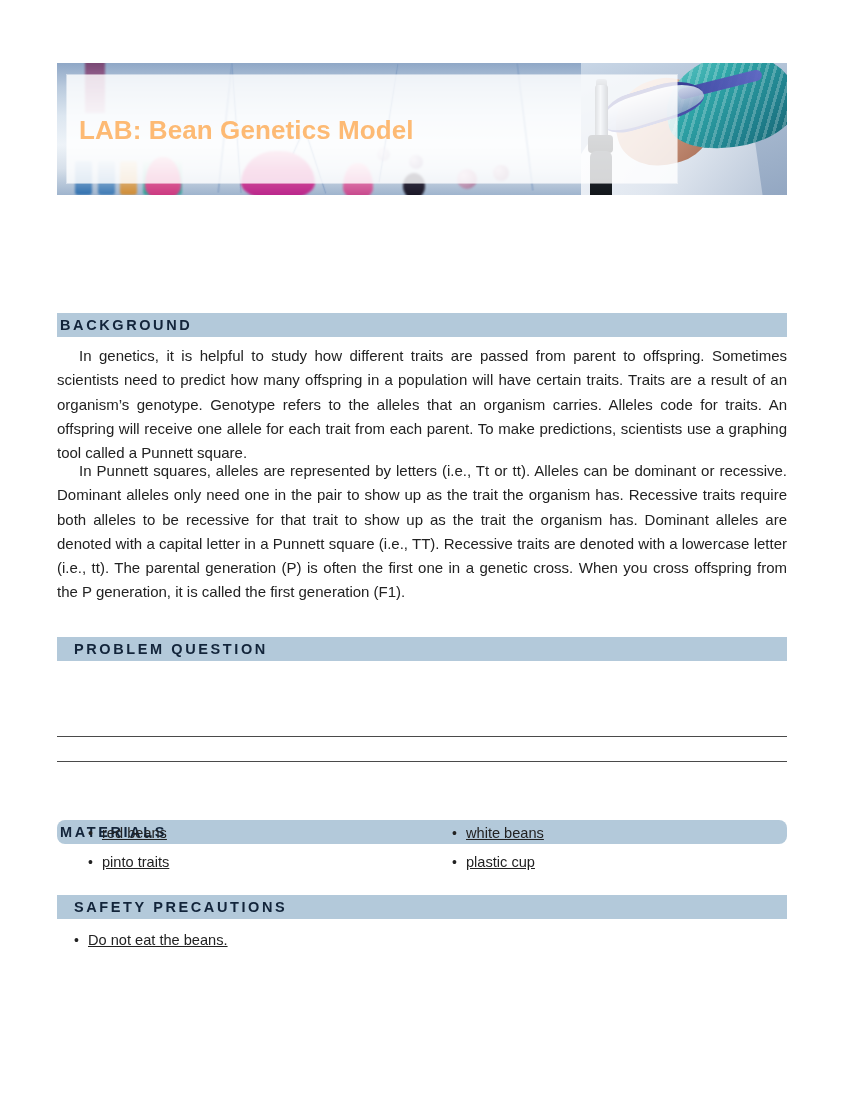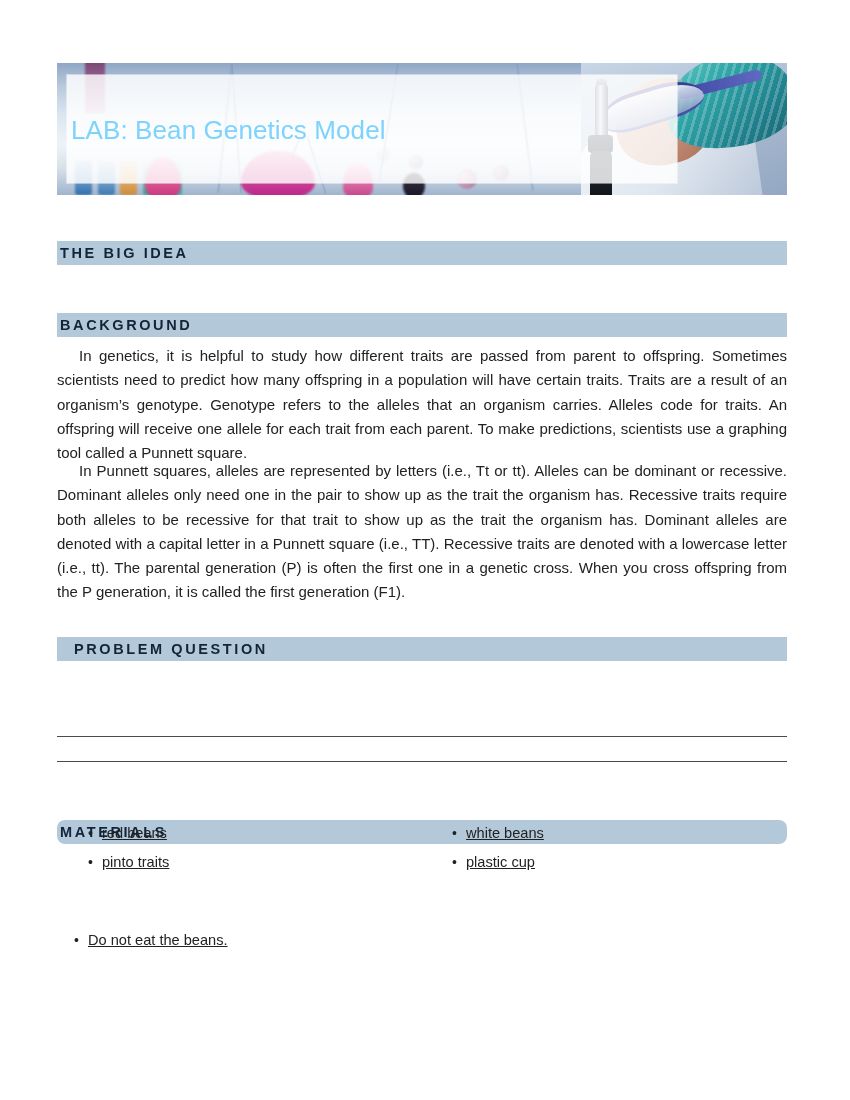--- a/index.html
+++ b/index.html
@@ -177,26 +177,26 @@
   
   .title-plate {
     position: absolute;
     left: 10px; top: 12px;
     width: 610px; height: 108px;
     background: rgba(255,255,255,.82);
     box-shadow: 0 0 0 1px rgba(255,255,255,.45);
   }
   .banner-title {
     position: absolute;
-    left: 14px;
+    left: 22px;
     top: 52px;
     margin: 0;
     font-size: 26px;
-    font-weight: normal;
-    color: #7dd3fc;
+    font-weight: bold;
+    color: #fdba74;
     letter-spacing: .1px;
     white-space: nowrap;
   }
 
   
   .section-bar {
     position: absolute;
     left: 57px;
     width: 730px;
     height: 24px;
@@ -318,23 +318,20 @@
           <div class="ms-knob"></div>
           <div class="ms-arm"></div>
         </div>
       </div>
 
       <div class="title-plate"></div>
       <h1 class="banner-title">LAB: Bean Genetics Model</h1>
     </div>
   </div>
 
-  <div class="section-bar" style="top:241px;">
-    <span class="bar-label">THE BIG IDEA</span>
-  </div>
 
   <div class="section-bar" style="top:313px;">
     <span class="bar-label">BACKGROUND</span>
   </div>
   <p class="para" style="top:344px;">In genetics, it is helpful to study how different traits are passed from parent to offspring. Sometimes scientists need to predict how many offspring in a population will have certain traits. Traits are a result of an organism’s genotype. Genotype refers to the alleles that an organism carries. Alleles code for traits. An offspring will receive one allele for each trait from each parent. To make predictions, scientists use a graphing tool called a Punnett square.</p>
   <p class="para" style="top:459px;">In Punnett squares, alleles are represented by letters (i.e., Tt or tt). Alleles can be dominant or recessive. Dominant alleles only need one in the pair to show up as the trait the organism has. Recessive traits require both alleles to be recessive for that trait to show up as the trait the organism has. Dominant alleles are denoted with a capital letter in a Punnett square (i.e., TT). Recessive traits are denoted with a lowercase letter (i.e., tt). The parental generation (P) is often the first one in a genetic cross. When you cross offspring from the P generation, it is called the first generation (F1).</p>
 
   <div class="section-bar indented" style="top:637px;">
     <span class="bar-label">PROBLEM QUESTION</span>
   </div>
@@ -355,18 +352,21 @@
   </div>
   <div class="bullet-row" style="left:452px; top:825px;">
     <span class="dot">•</span>
     <span class="btext">white beans</span>
   </div>
   <div class="bullet-row" style="left:452px; top:854px;">
     <span class="dot">•</span>
     <span class="btext">plastic cup</span>
   </div>
 
+  <div class="section-bar indented" style="top:895px;">
+    <span class="bar-label">SAFETY PRECAUTIONS</span>
+  </div>
   <div class="bullet-row" style="left:74px; top:932px;">
     <span class="dot">•</span>
     <span class="btext">Do not eat the beans.</span>
   </div>
 
 </div>
 
 </body></html>

